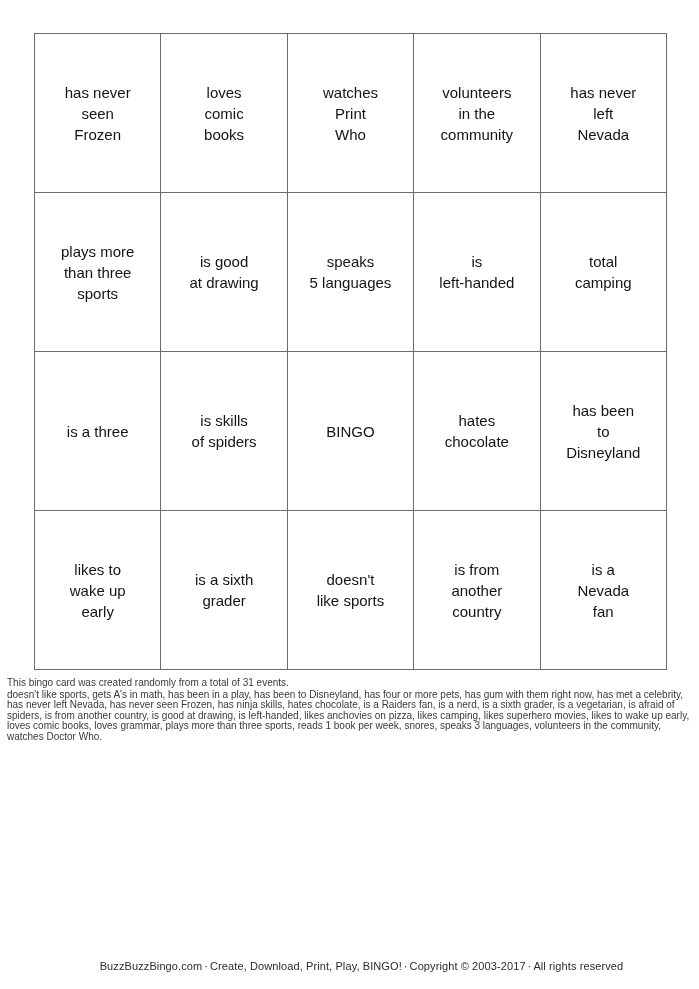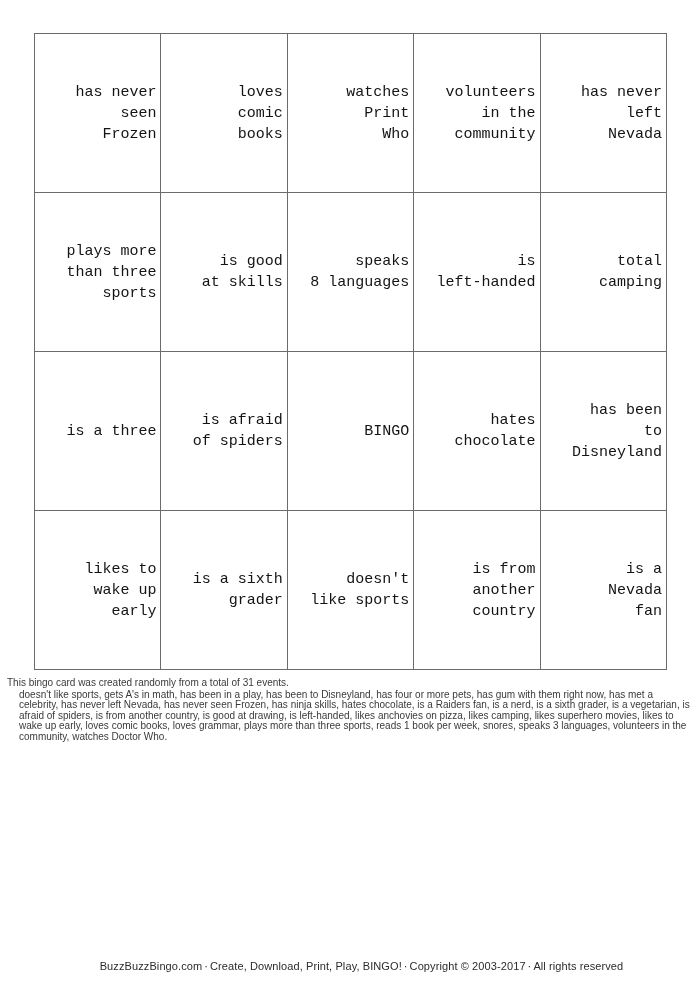--- a/index.html
+++ b/index.html
@@ -32,30 +32,29 @@
     top: 33px;
     width: 633px;
     height: 637px;
     border-collapse: collapse;
     table-layout: fixed;
   }
   #bingo-card td {
     border: 1px solid #6b6b6b;
     width: 20%;
     height: 127px;
-    text-align: right;
+    text-align: center;
     vertical-align: middle;
     padding: 2px 4px;
     font-size: 15px;
     line-height: 21px;
     font-weight: 400;
     color: #141414;
     white-space: pre-line;
     word-break: normal;
-    font-family: Liberation Mono, monospace;
   }
 
   
   #fine-print {
     position: absolute;
     left: 7px;
     top: 678px;
     width: 684px;
     font-size: 10px;
     line-height: 10.6px;
@@ -64,21 +63,20 @@
   }
   #fine-print .fp-line {
     display: block;
     white-space: normal;
   }
   #fine-print .fp-intro {
     margin-bottom: 1px;
   }
   #fine-print .fp-events {
     display: block;
-    margin-left: 12px;
   }
 
   
   #footer {
     position: absolute;
     left: 12px;
     top: 959px;
     width: 699px;
     text-align: center;
     font-size: 11px;
@@ -112,31 +110,31 @@
 community</td>
         <td>has never
 left
 Nevada</td>
       </tr>
       <tr>
         <td>plays more
 than three
 sports</td>
         <td>is good
-at skills</td>
+at drawing</td>
         <td>speaks
-8 languages</td>
+5 languages</td>
         <td>is
 left-handed</td>
         <td>total
 camping</td>
       </tr>
       <tr>
         <td>is a three</td>
-        <td>is afraid
+        <td>is skills
 of spiders</td>
         <td>BINGO</td>
         <td>hates
 chocolate</td>
         <td>has been
 to
 Disneyland</td>
       </tr>
       <tr>
         <td>likes to

